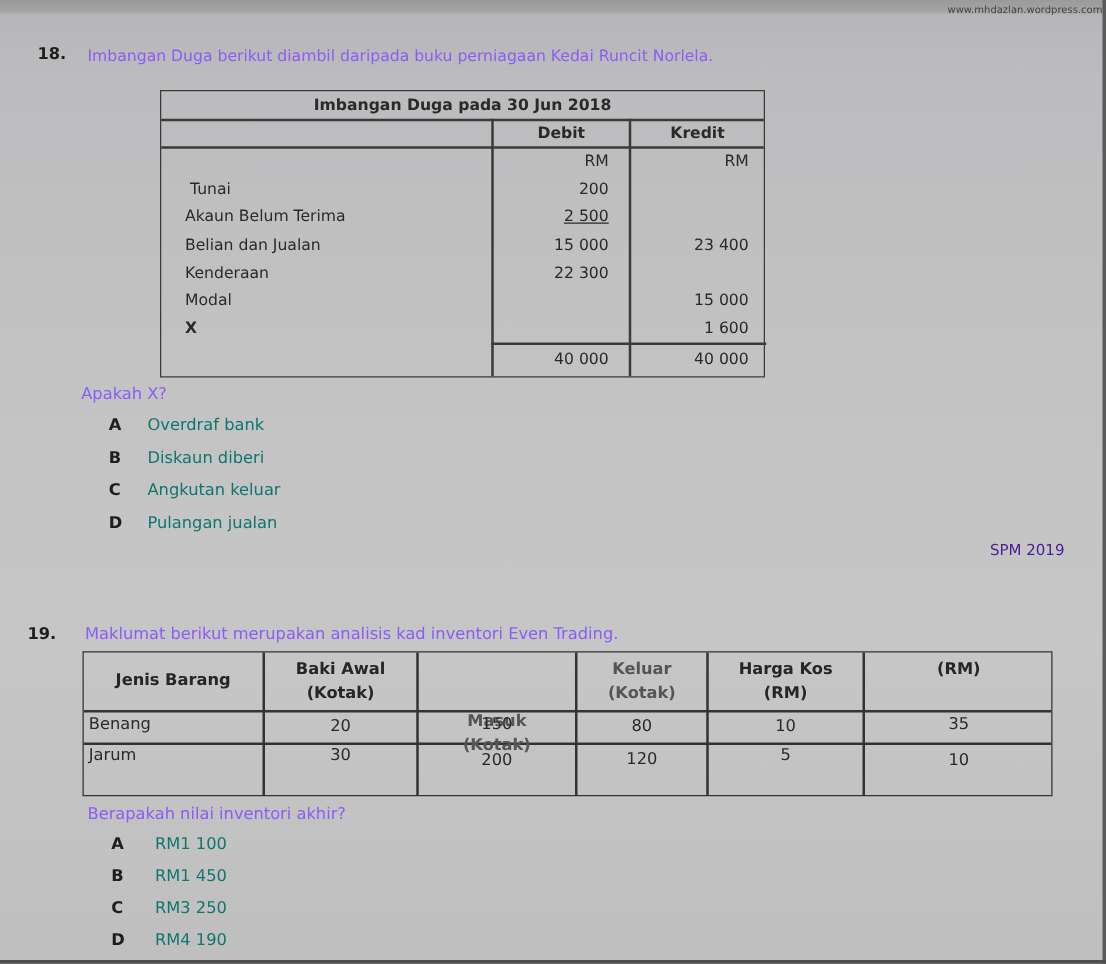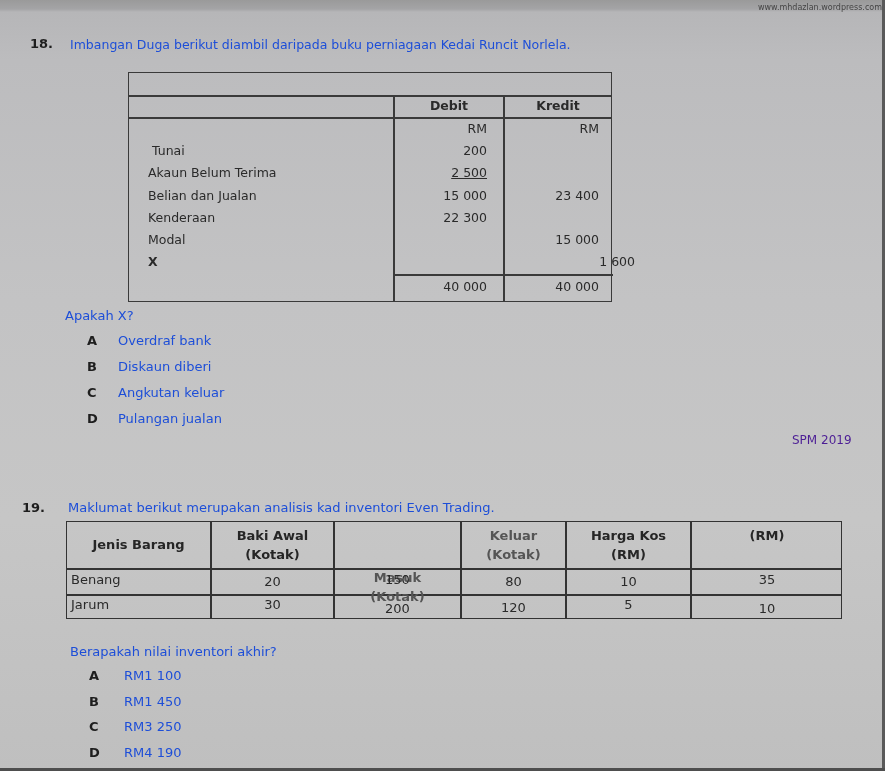--- a/index.html
+++ b/index.html
@@ -36,21 +36,21 @@
       letter-spacing: 0px;
     }
 
     .qnum {
       font-weight: bold;
       font-size: 13px;
       color: #1e1e1e;
     }
     .qtext {
       font-size: 12.5px;
-      color: #1d4ed8;
+      color: #8b5cf6;
     }
 
     
     .tb {
       position: absolute;
       left: 128px; top: 72px;
       width: 484px; height: 230px;
       border: 1.5px solid #3a3a3a;
       box-sizing: border-box;
     }
@@ -74,28 +74,28 @@
     .tb .num { text-align: right; }
 
     
     .opt-letter {
       font-weight: bold;
       font-size: 13px;
       color: #1e1e1e;
     }
     .opt-text {
       font-size: 13px;
-      color: #1d4ed8;
+      color: #0f766e;
     }
 
     
     .inv {
       position: absolute;
       left: 66px; top: 521px;
-      width: 776px; height: 98px;
+      width: 776px; height: 116px;
       border: 1.5px solid #333;
       box-sizing: border-box;
     }
     .inv .line-h { position: absolute; left: 0; height: 1.5px; background: #333; }
     .inv .line-v { position: absolute; top: 0; width: 1.5px; height: 100%; background: #333; }
     .inv .cell {
       position: absolute;
       font-size: 13px;
       color: #2a2a2a;
       white-space: nowrap;
@@ -122,20 +122,21 @@
 <div class="abs qnum" style="left:30px; top:36px;">18.</div>
 <div class="abs qtext" style="left:70px; top:37px;">Imbangan Duga berikut diambil daripada buku perniagaan Kedai Runcit Norlela.</div>
 
 <div class="tb">
   <div class="line-h" style="top:22px; width:100%;"></div>
   <div class="line-h" style="top:44px; width:100%;"></div>
   <div class="line-h" style="top:201px; left:264px; width:220px;"></div>
   <div class="line-v" style="left:264px; top:22px; height:206px;"></div>
   <div class="line-v" style="left:374px; top:22px; height:206px;"></div>
 
+  <div class="cell hdr" style="left:0; top:3px; width:482px;">Imbangan Duga pada 30 Jun 2018</div>
   <div class="cell hdr" style="left:266px; top:25px; width:108px;">Debit</div>
   <div class="cell hdr" style="left:376px; top:25px; width:106px;">Kredit</div>
 
   <div class="cell num" style="left:266px; top:48px; width:92px;">RM</div>
   <div class="cell num" style="left:376px; top:48px; width:94px;">RM</div>
 
   <div class="cell" style="left:23px; top:70px;">Tunai</div>
   <div class="cell num" style="left:266px; top:70px; width:92px;">200</div>
   <div class="cell num" style="left:376px; top:70px; width:94px;"></div>
 
@@ -150,21 +151,21 @@
   <div class="cell" style="left:19px; top:137px;">Kenderaan</div>
   <div class="cell num" style="left:266px; top:137px; width:92px;">22 300</div>
   <div class="cell num" style="left:376px; top:137px; width:94px;"></div>
 
   <div class="cell" style="left:19px; top:159px;">Modal</div>
   <div class="cell num" style="left:266px; top:159px; width:92px;"></div>
   <div class="cell num" style="left:376px; top:159px; width:94px;">15 000</div>
 
   <div class="cell" style="left:19px; top:181px; font-weight:bold;">X</div>
   <div class="cell num" style="left:266px; top:181px; width:92px;"></div>
-  <div class="cell num" style="left:376px; top:181px; width:94px;margin-left:36px;">1 600</div>
+  <div class="cell num" style="left:376px; top:181px; width:94px;">1 600</div>
 
   <div class="cell num" style="left:266px; top:206px; width:92px;">40 000</div>
   <div class="cell num" style="left:376px; top:206px; width:94px;">40 000</div>
 </div>
 
 <div class="abs qtext" style="left:65px; top:308px; font-size:13px;">Apakah X?</div>
 
 <div class="abs opt-letter" style="left:87px; top:333px;">A</div>
 <div class="abs opt-text" style="left:118px; top:333px;">Overdraf bank</div>
 <div class="abs opt-letter" style="left:87px; top:359px;">B</div>

